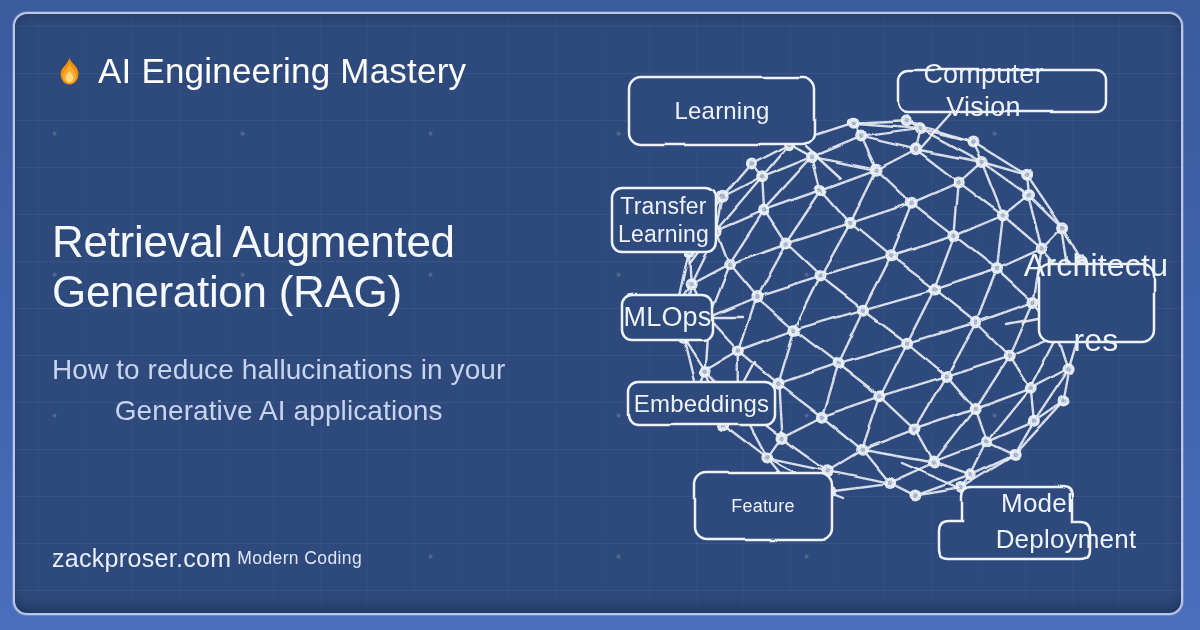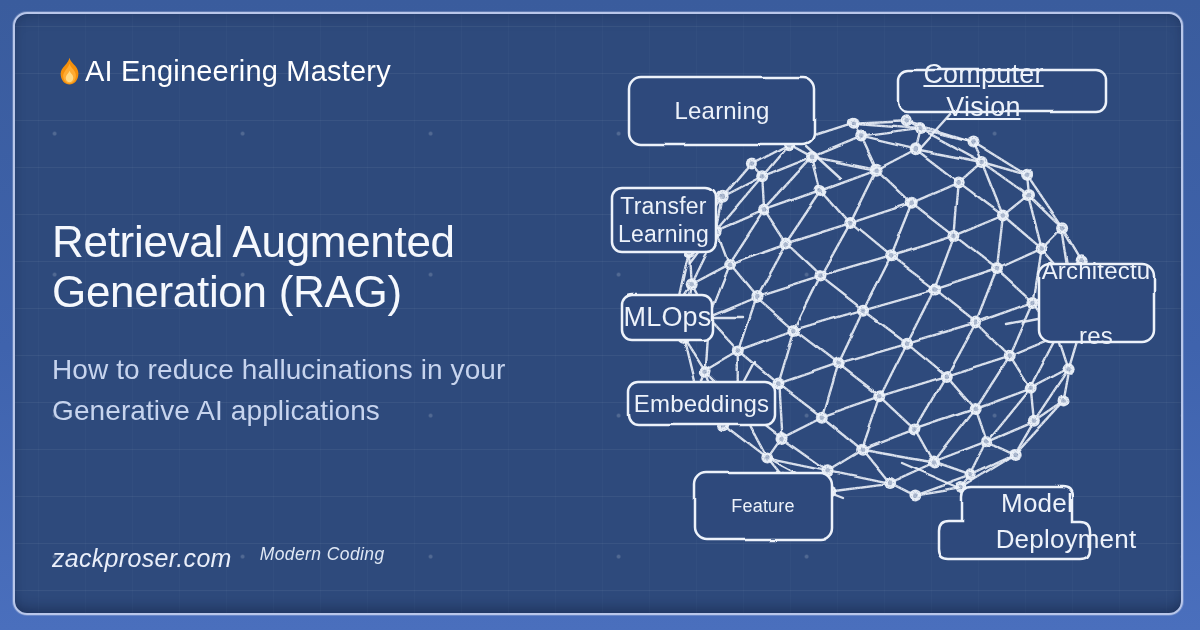--- a/index.html
+++ b/index.html
@@ -35,39 +35,39 @@
     border-radius:14px;
     box-shadow:
       inset 0 -10px 16px -8px rgba(8,18,46,.5),
       inset 0 10px 16px -10px rgba(8,18,46,.28),
       0 0 0 1px rgba(226,236,252,.22);
   }
   svg.overlay{position:absolute;left:0;top:0;width:1200px;height:630px;display:block;}
 
   .brand{
     position:absolute;left:54px;top:52px;height:38px;
-    display:flex;align-items:center;
-    font-size:29px;font-weight:500;color:#ffffff;letter-spacing:.2px;
+    display:flex;align-items:center;gap:13px;
+    font-size:35px;font-weight:500;color:#ffffff;letter-spacing:.2px;
   }
   .brand .flame{display:flex;align-items:center;}
   h1.title{
     position:absolute;left:52px;top:217px;margin:0;
     font-size:44px;line-height:50px;font-weight:400;
     color:var(--title);letter-spacing:-.3px;
   }
   h1.title span{display:block;}
   .subtitle{
     position:absolute;left:52px;top:349px;margin:0;
     font-size:28px;line-height:41px;font-weight:400;
     color:var(--subtitle);letter-spacing:.1px;
   }
-  .subtitle span{display:block;}
+  .subtitle span{display:block;text-align:center;}
   .footer{
     position:absolute;left:52px;top:544px;
-    display:flex;align-items:flex-start;gap:28px;font-style:italic;
+    display:flex;align-items:center;gap:6px;
   }
   .site{font-size:25px;color:#e9eef9;letter-spacing:.3px;}
   .tagline{font-size:17.5px;color:#dfe7f4;letter-spacing:.4px;}
 
   #labels .label-text{
     position:absolute;box-sizing:border-box;
     display:flex;flex-direction:column;align-items:center;justify-content:center;
     text-align:center;color:var(--ink);line-height:1.22;letter-spacing:.2px;
   }
   #labels .label-text span{display:block;}
@@ -495,31 +495,31 @@
 
   <div class="footer">
     <span class="site">zackproser.com</span>
     <span class="tagline">Modern Coding</span>
   </div>
 
   <div id="labels">
       <div class="label-text" style="left: 630px; top: 77px; width: 184px; height: 68px; font-size: 24px;">
         <span>Learning</span>
       </div>
-      <div class="label-text" style="left: 898px; top: 70px; width: 171px; height: 42px; font-size: 27px; text-decoration: underline;">
+      <div class="label-text" style="left: 898px; top: 70px; width: 171px; height: 42px; font-size: 27px;">
         <span>Computer Vision</span>
       </div>
       <div class="label-text" style="left: 612px; top: 188px; width: 103px; height: 64px; font-size: 23px;">
         <span>Transfer</span>
         <span>Learning</span>
       </div>
       <div class="label-text" style="left: 622px; top: 294px; width: 91px; height: 46px; font-size: 27px;">
         <span>MLOps</span>
       </div>
-      <div class="label-text" style="left: 1038px; top: 264px; width: 116px; height: 78px; font-size: 24px; gap: 35px;">
+      <div class="label-text" style="left: 1038px; top: 264px; width: 116px; height: 78px; font-size: 32px; gap: 35px;">
         <span>Architectu</span>
         <span>res</span>
       </div>
       <div class="label-text" style="left: 628px; top: 382px; width: 147px; height: 43px; font-size: 24px;">
         <span>Embeddings</span>
       </div>
       <div class="label-text" style="left: 694px; top: 473px; width: 138px; height: 67px; font-size: 18px;">
         <span>Feature</span>
       </div>
       <div class="label-text" style="left: 982px; top: 487px; width: 110px; height: 34px; font-size: 26px;">

